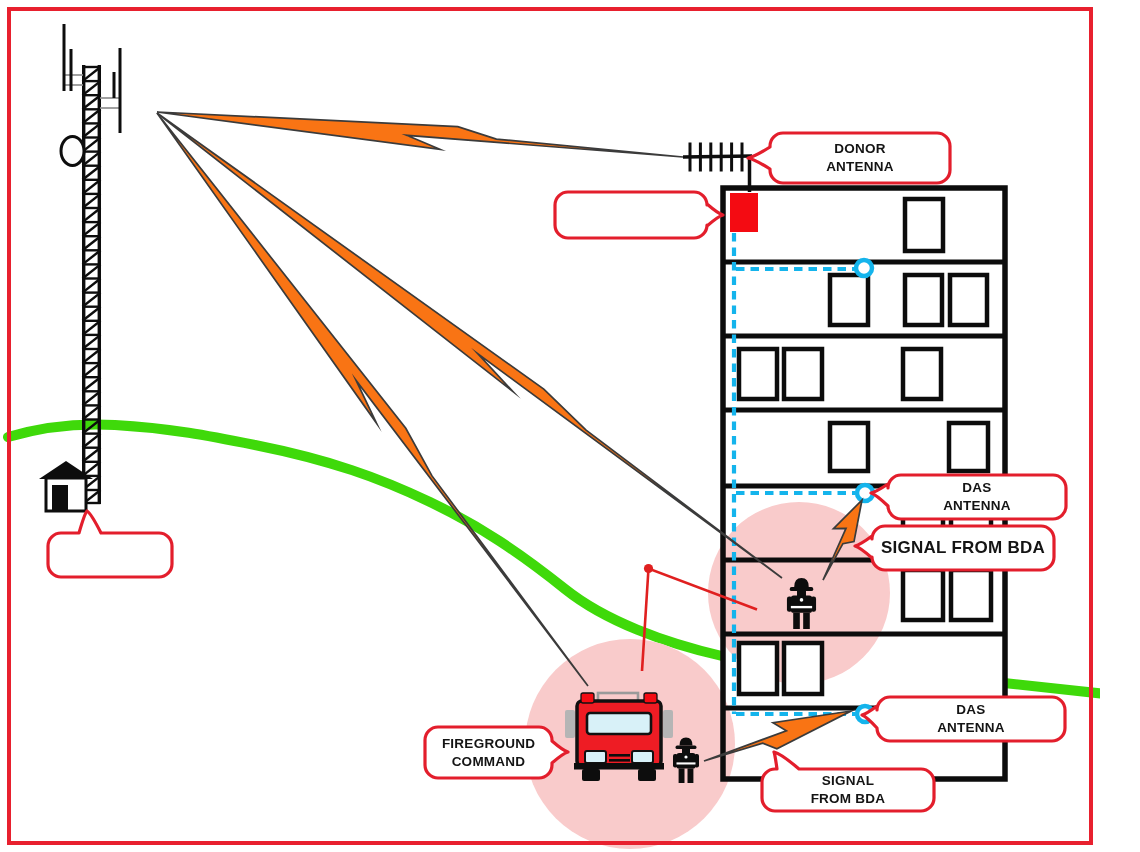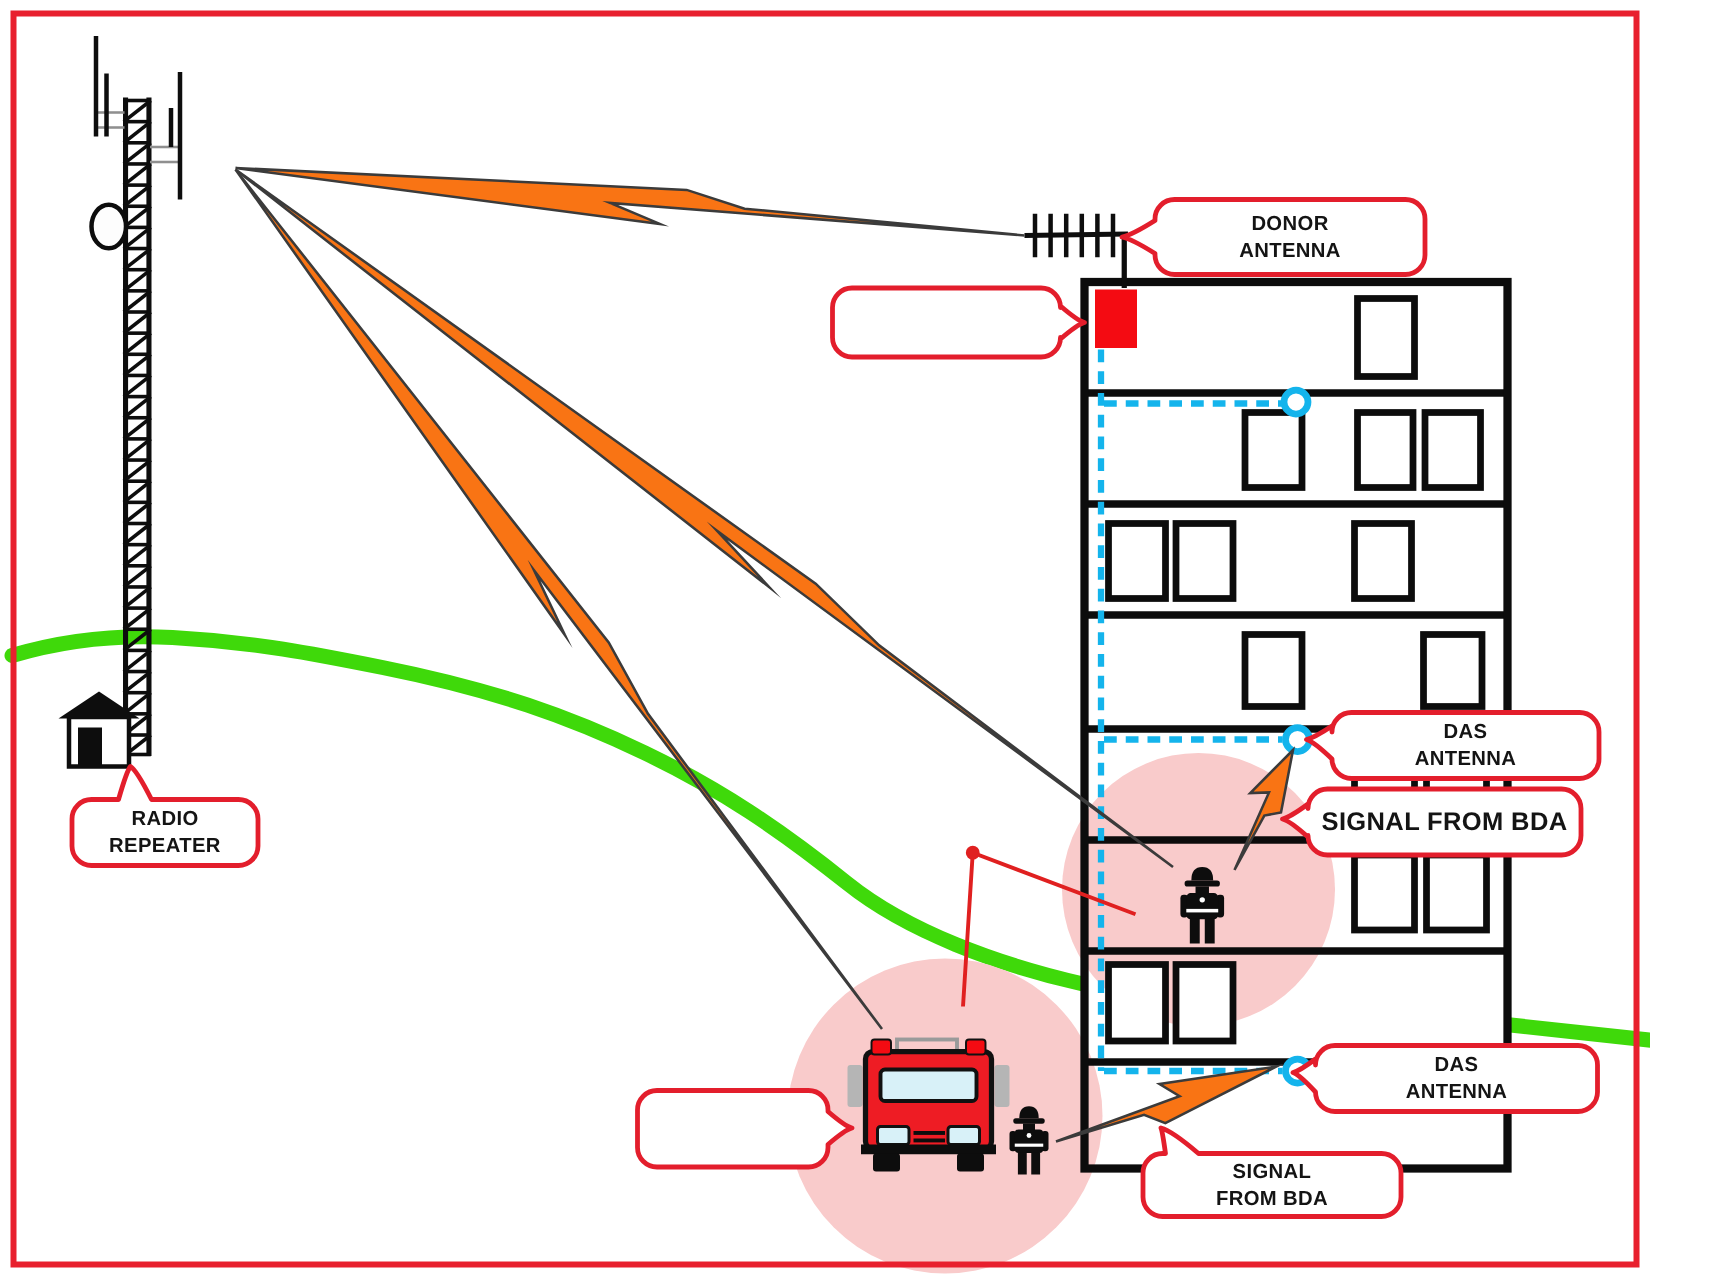--- a/index.html
+++ b/index.html
@@ -241,30 +241,30 @@
         <path d="M 885 526 L 1041 526 A 13 13 0 0 1 1054 539 L 1054 557 A 13 13 0 0 1 1041 570 L 885 570 A 13 13 0 0 1 872 557 L 872 558 Q 860.1 547.4 855 546 Q 860.1 544.8 872 536 L 872 539 A 13 13 0 0 1 885 526 Z" class="bubble"></path>
         <path d="M 890 697 L 1052 697 A 13 13 0 0 1 1065 710 L 1065 728 A 13 13 0 0 1 1052 741 L 890 741 A 13 13 0 0 1 877 728 L 877 728 Q 866.5 716.6 862 715 Q 866.5 713.9 877 706 L 877 710 A 13 13 0 0 1 890 697 Z" class="bubble"></path>
         <path d="M 775 769 L 777 769 Q 774.9 754.0 774 752 Q 781.5 754.0 799 769 L 921 769 A 13 13 0 0 1 934 782 L 934 798 A 13 13 0 0 1 921 811 L 775 811 A 13 13 0 0 1 762 798 L 762 782 A 13 13 0 0 1 775 769 Z" class="bubble"></path>
         <path d="M 438 727 L 539 727 A 13 13 0 0 1 552 740 L 552 741 Q 563.2 750.7 568 752 Q 563.2 753.3 552 763 L 552 765 A 13 13 0 0 1 539 778 L 438 778 A 13 13 0 0 1 425 765 L 425 740 A 13 13 0 0 1 438 727 Z" class="bubble"></path>
       </g>
 </svg>
 
 <div class="co" style="left:770px;top:133px;width:180px;height:50px">
   <span class="tw" style="max-width:84px">DONOR ANTENNA</span>
 </div>
-<div class="co" style="left:48px;top:533px;width:124px;height:44px">
-  <span class="tw" style="max-width:86px">RADIO REPEATER</span>
-</div>
 <div class="co" style="left:888px;top:475px;width:178px;height:44px">
   <span class="tw" style="max-width:80px">DAS ANTENNA</span>
 </div>
 <div class="co big" style="left:872px;top:526px;width:182px;height:44px">
   <span class="tw">SIGNAL FROM BDA</span>
 </div>
 <div class="co" style="left:877px;top:697px;width:188px;height:44px">
   <span class="tw" style="max-width:80px">DAS ANTENNA</span>
 </div>
 <div class="co" style="left:762px;top:769px;width:172px;height:42px">
   <span class="tw" style="max-width:80px">SIGNAL FROM BDA</span>
 </div>
+<div class="co" style="left:425px;top:727px;width:127px;height:51px">
+  <span class="tw" style="max-width:102px">FIREGROUND COMMAND</span>
+</div>
 
 <div class="frame"></div>
 </div>
 
 </body></html>

